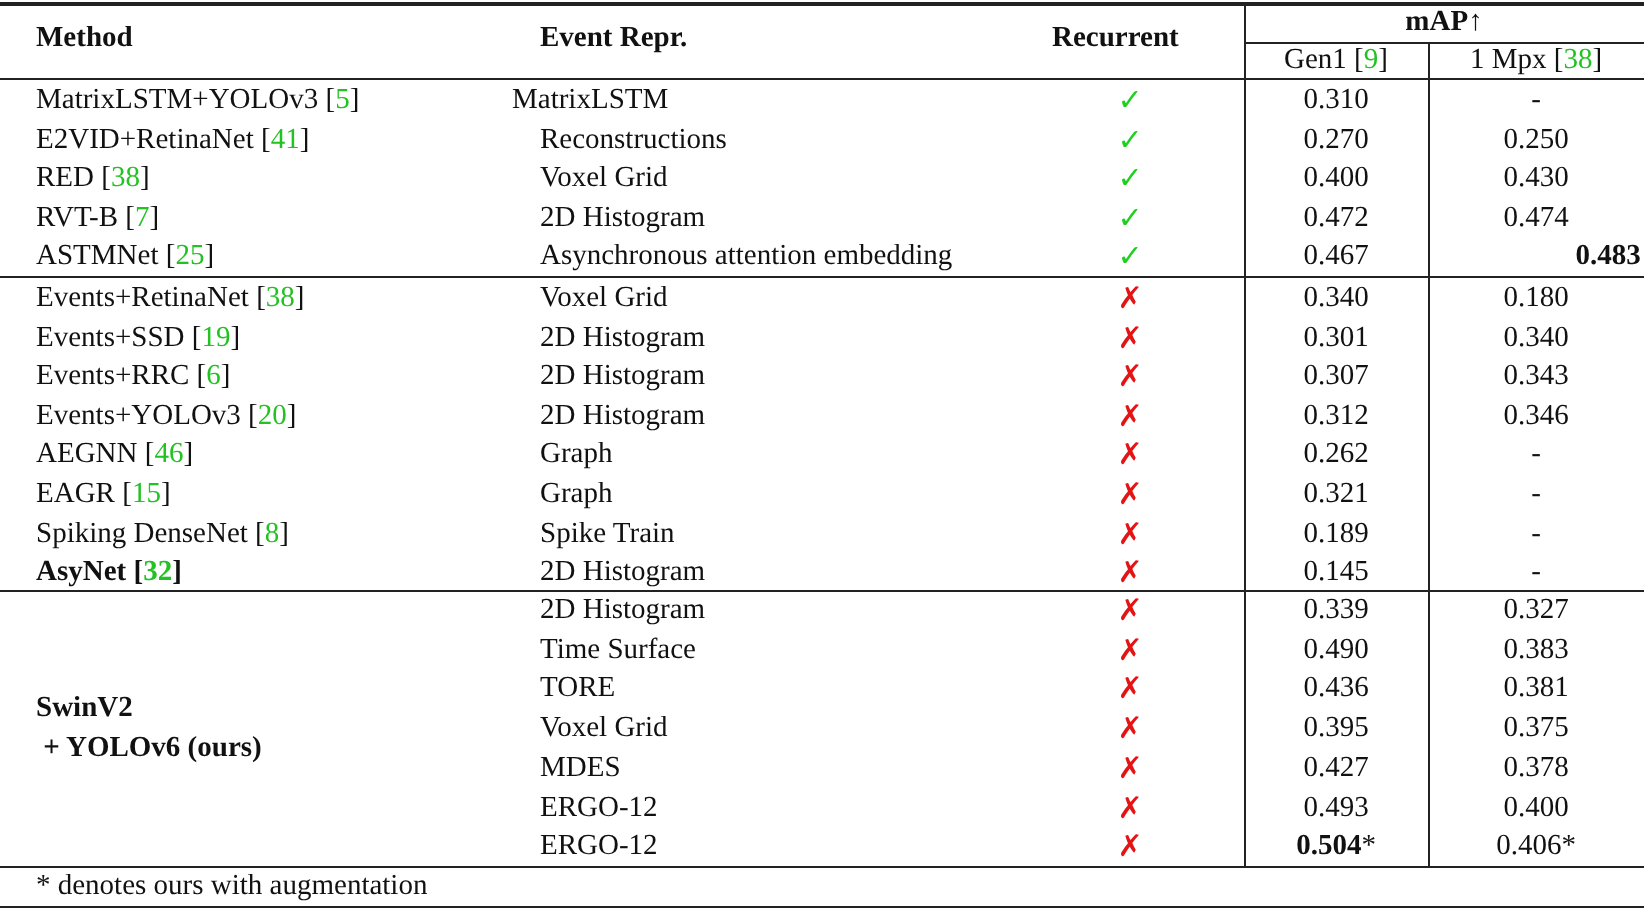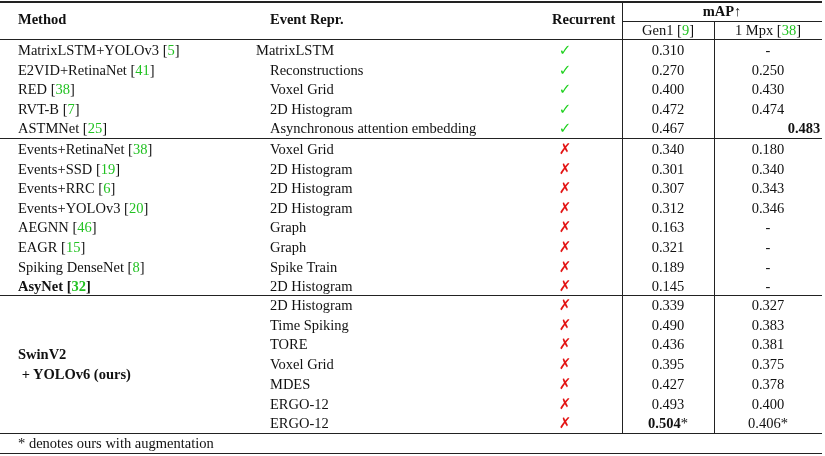--- a/index.html
+++ b/index.html
@@ -28,21 +28,21 @@
   <div class="hline" style="top:138px;height:1px;"></div>
   <div class="hline" style="top:295px;height:1px;"></div>
   <div class="hline" style="top:433px;height:1px;"></div>
   <div class="hline" style="top:453px;height:1px;"></div>
 
   <div class="vline" style="left:622px;top:2px;height:431px;"></div>
   <div class="vline" style="left:714px;top:22px;height:411px;"></div>
 
   <div class="cell bold" style="left:18px;top:9px;">Method</div>
   <div class="cell bold" style="left:270px;top:9px;">Event Repr.</div>
-  <div class="cell bold" style="left:552px;top:9px;font-family:Liberation Serif, serif;">Recurrent</div>
+  <div class="cell bold" style="left:526px;top:9px;font-family:Liberation Serif, serif;">Recurrent</div>
   <div class="cell bold center" style="left:622px;width:200px;top:1px;">mAP↑</div>
   <div class="cell center" style="left:622px;width:92px;top:20px;">
     <span>Gen1 </span>[<span class="ref">9</span>]
   </div>
   <div class="cell center" style="left:714px;width:108px;top:20px;">
     <span>1 Mpx </span>[<span class="ref">38</span>]
   </div>
 
   <div id="rows">
       <div>
@@ -105,21 +105,21 @@
         <div class="cell" style="left:18px;top:197.8px;"><span>Events+YOLOv3 </span>[<span class="ref">20</span>]</div>
         <div class="cell" style="left:270px;top:197.8px;">2D Histogram</div>
         <div class="cell center cross" style="left:555px;width:20px;top:197.8px;">✗</div>
         <div class="cell center" style="left:622px;width:92px;top:197.8px;"><span class="">0.312</span></div>
         <div class="cell center " style="left:714px;width:108px;top:197.8px;">0.346</div>
       </div>
       <div>
         <div class="cell" style="left:18px;top:217.4px;"><span>AEGNN </span>[<span class="ref">46</span>]</div>
         <div class="cell" style="left:270px;top:217.4px;">Graph</div>
         <div class="cell center cross" style="left:555px;width:20px;top:217.4px;">✗</div>
-        <div class="cell center" style="left:622px;width:92px;top:217.4px;"><span class="">0.163</span></div>
+        <div class="cell center" style="left:622px;width:92px;top:217.4px;"><span class="">0.262</span></div>
         <div class="cell center " style="left:714px;width:108px;top:217.4px;">-</div>
       </div>
       <div>
         <div class="cell" style="left:18px;top:237px;"><span>EAGR </span>[<span class="ref">15</span>]</div>
         <div class="cell" style="left:270px;top:237px;">Graph</div>
         <div class="cell center cross" style="left:555px;width:20px;top:237px;">✗</div>
         <div class="cell center" style="left:622px;width:92px;top:237px;"><span class="">0.321</span></div>
         <div class="cell center " style="left:714px;width:108px;top:237px;">-</div>
       </div>
       <div>
@@ -136,21 +136,21 @@
         <div class="cell center" style="left:622px;width:92px;top:276.20000000000005px;"><span class="">0.145</span></div>
         <div class="cell center " style="left:714px;width:108px;top:276.20000000000005px;">-</div>
       </div>
       <div>
         <div class="cell" style="left:270px;top:295px;">2D Histogram</div>
         <div class="cell center cross" style="left:555px;width:20px;top:295px;">✗</div>
         <div class="cell center" style="left:622px;width:92px;top:295px;"><span class="">0.339</span></div>
         <div class="cell center " style="left:714px;width:108px;top:295px;">0.327</div>
       </div>
       <div>
-        <div class="cell" style="left:270px;top:314.7px;">Time Spiking</div>
+        <div class="cell" style="left:270px;top:314.7px;">Time Surface</div>
         <div class="cell center cross" style="left:555px;width:20px;top:314.7px;">✗</div>
         <div class="cell center" style="left:622px;width:92px;top:314.7px;"><span class="">0.490</span></div>
         <div class="cell center " style="left:714px;width:108px;top:314.7px;">0.383</div>
       </div>
       <div>
         <div class="cell" style="left:270px;top:334.4px;">TORE</div>
         <div class="cell center cross" style="left:555px;width:20px;top:334.4px;">✗</div>
         <div class="cell center" style="left:622px;width:92px;top:334.4px;"><span class="">0.436</span></div>
         <div class="cell center " style="left:714px;width:108px;top:334.4px;">0.381</div>
       </div>

